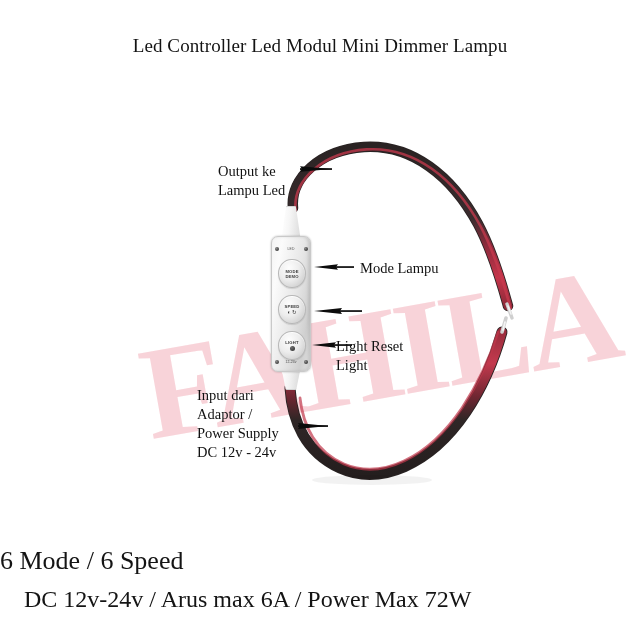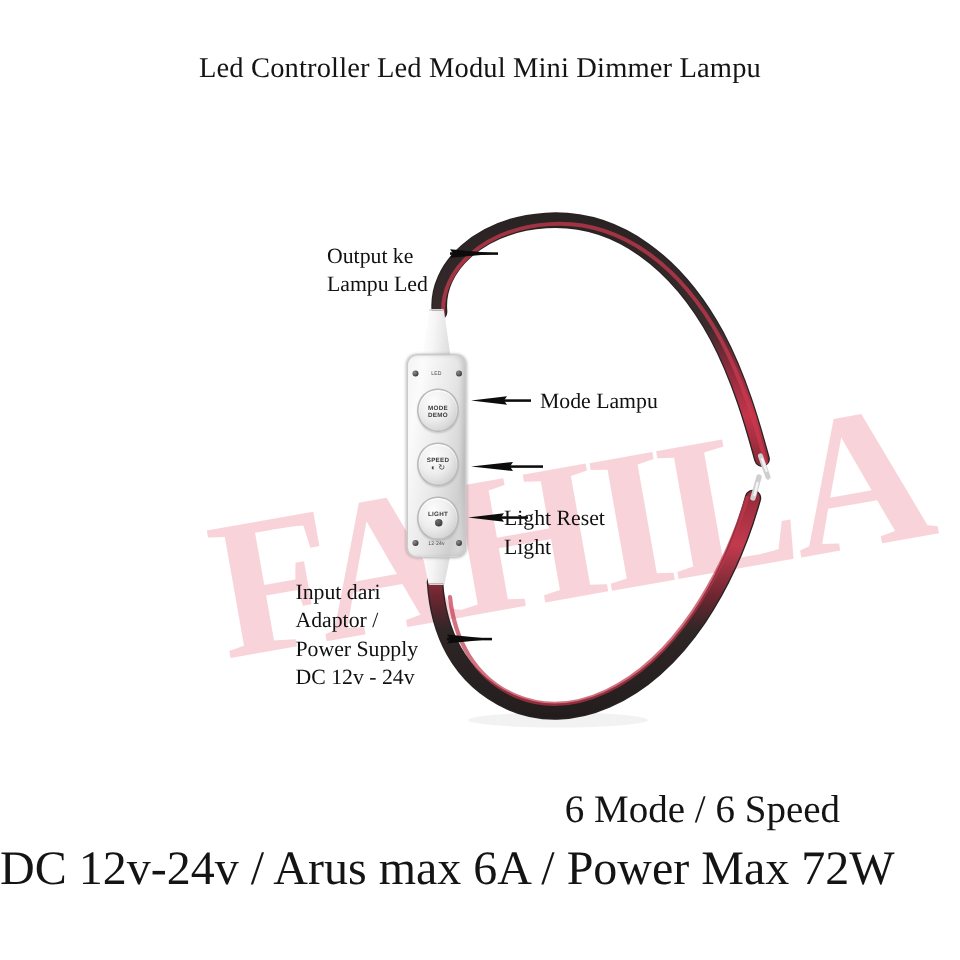--- a/index.html
+++ b/index.html
@@ -17,29 +17,29 @@
   .title-block{position:absolute;left:0;top:28px;width:640px;text-align:center;}
   .title-line{
     font-family:"Liberation Serif", serif;
     font-size:19px;
     line-height:36px;
     color:#141414;
     letter-spacing:0.1px;
     white-space:nowrap;
   }
 
-  .footer-block{position:absolute;left:0;top:521px;width:560px;text-align:right;}
+  .footer-block{position:absolute;left:0;top:542px;width:560px;text-align:left;}
   .footer-line{
     font-family:"Liberation Serif", serif;
     font-size:26px;
     line-height:38px;
     color:#141414;
     white-space:nowrap;
   }
-  .footer-line.small{font-size:32px;}
+  .footer-line.small{font-size:24px;padding-left:24px;}
 
   
   .watermark{
     position:absolute;
     left:130px;top:322px;
     width:400px;height:175px;
     font-family:"Liberation Serif", serif;
     font-size:132px;
     font-weight:700;
     letter-spacing:-4px;

